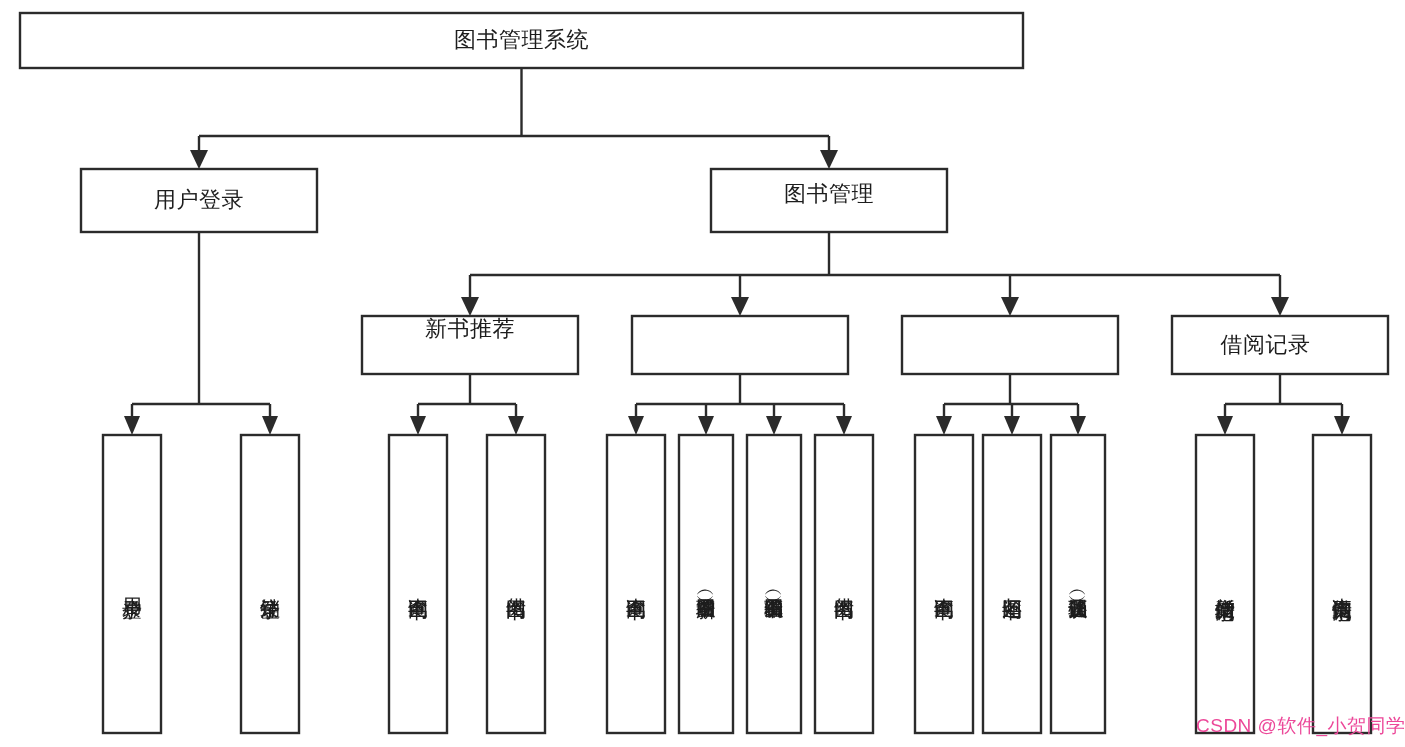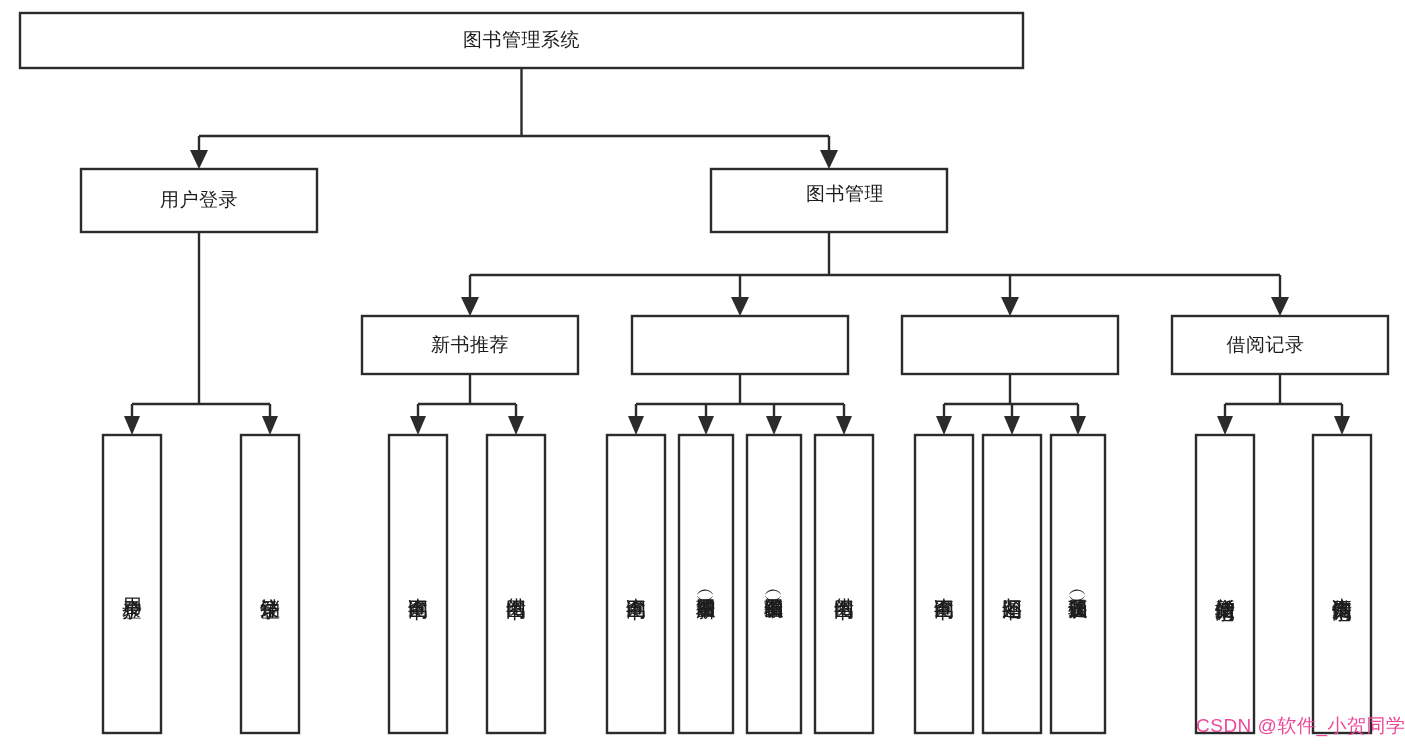--- a/index.html
+++ b/index.html
@@ -40,21 +40,21 @@
   .arrow-head {
     fill: #2b2b2b;
     stroke: none;
   }
   .node-label-h {
     position: absolute;
     display: flex;
     align-items: center;
     justify-content: center;
     color: #1d1d1d;
-    font-size: 19px;
+    font-size: 22px;
     line-height: 1.2;
     letter-spacing: 0.5px;
     white-space: nowrap;
     pointer-events: none;
   }
   .node-label-v {
     position: absolute;
     display: flex;
     align-items: center;
     justify-content: center;
@@ -176,23 +176,23 @@
       <rect class="node-box" x="983" y="435" width="58" height="298"></rect>
       <rect class="node-box" x="1051" y="435" width="54" height="298"></rect>
       <rect class="node-box" x="1196" y="435" width="58" height="298"></rect>
       <rect class="node-box" x="1313" y="435" width="58" height="298"></rect>
     </g>
   </svg>
 
   <div class="node-label-h" style="left:20px; top:13px; width:1003px; height:55px;">图书管理系统</div>
 
   <div class="node-label-h" style="left:81px; top:169px; width:236px; height:63px;">用户登录</div>
-  <div class="node-label-h" style="left:711px; top:169px; width:236px; height:50px;margin-left:16px;">图书管理</div>
-
-  <div class="node-label-h" style="left:362px; top:316px; width:216px; height:58px;">新书推荐</div>
+  <div class="node-label-h" style="left:711px; top:169px; width:236px; height:50px;">图书管理</div>
+
+  <div class="node-label-h" style="left:362px; top:300px; width:216px; height:58px;">新书推荐</div>
   <div class="node-label-h" style="left:1172px; top:316px; width:187px; height:58px;">借阅记录</div>
 
   <div class="node-label-v" style="left:103px; top:455px; width:58px; height:258px;">用户登录</div>
   <div class="node-label-v" style="left:241px; top:455px; width:58px; height:258px;">注销登录</div>
   <div class="node-label-v" style="left:389px; top:455px; width:58px; height:258px;">查询图书</div>
   <div class="node-label-v" style="left:487px; top:455px; width:58px; height:258px;">借阅图书</div>
   <div class="node-label-v" style="left:607px; top:455px; width:58px; height:258px;">查询图书</div>
   <div class="node-label-v tall" style="left:679px; top:440px; width:54px; height:288px;">新增图书（管理员）</div>
   <div class="node-label-v tall" style="left:747px; top:440px; width:54px; height:288px;">编辑图书（管理员）</div>
   <div class="node-label-v" style="left:815px; top:455px; width:58px; height:258px;">借阅图书</div>

